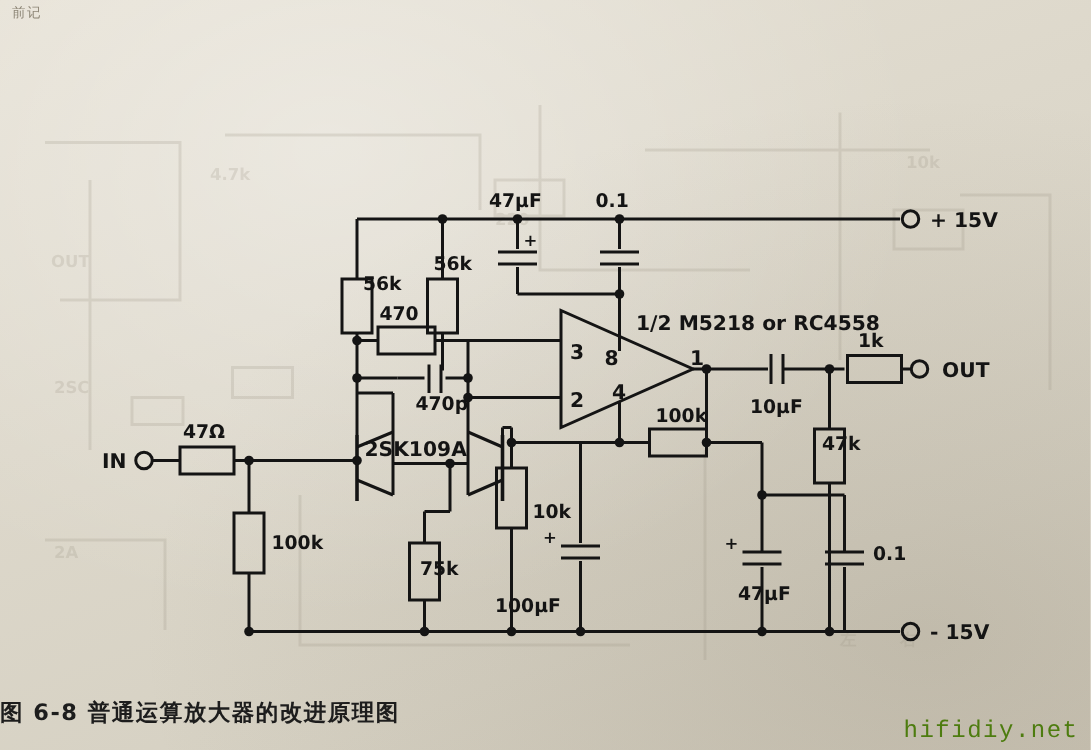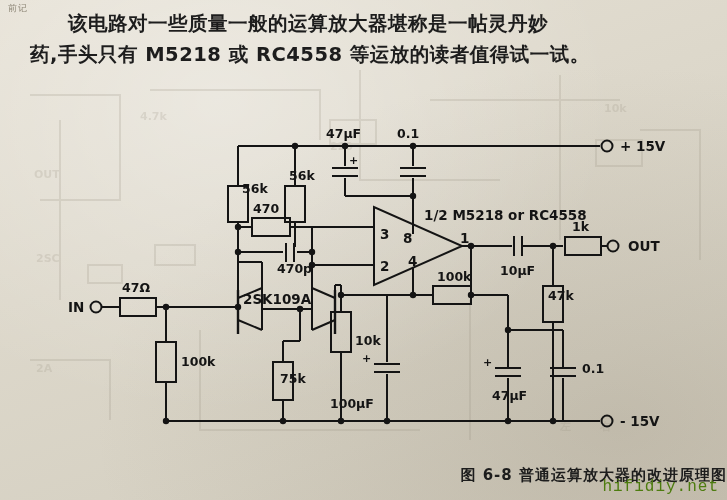--- a/index.html
+++ b/index.html
@@ -27,21 +27,21 @@
     font-size:9px;color:#8d8676;letter-spacing:1px;
   }
   .para{
     position:absolute;left:30px;top:8px;width:672px;
     font-family:"DejaVu Sans", sans-serif;
     font-size:19.5px;line-height:31px;color:#1d1d1d;
     font-weight:600;letter-spacing:0.5px;
   }
   .para .indent{display:inline-block;width:38px;}
   .caption{
-    position:absolute;left:0;top:466px;width:727px;text-align:right;
+    position:absolute;left:0;top:466px;width:727px;text-align:left;
     font-family:"DejaVu Sans", sans-serif;
     font-size:15px;color:#1d1d1d;font-weight:700;letter-spacing:1px;
   }
   .watermark{
     position:absolute;right:8px;bottom:4px;
     font-family:Liberation Mono, monospace;
     font-size:16px;color:#4d7c0f;letter-spacing:1px;
   }
   svg{position:absolute;left:0;top:0;}
   text{font-family:"DejaVu Sans", sans-serif;fill:#141414;}
@@ -83,22 +83,21 @@
     <text class="ghosttext" x="604" y="112">10k</text>
     <text class="ghosttext" x="36" y="372">2A</text>
     <text class="ghosttext" x="560" y="430">左</text>
     <text class="ghosttext" x="600" y="430">右</text>
   </g>
 </svg>
 
 <div class="topline">前记</div>
 
 <div class="para">
-  <span class="indent"></span><span>该电路对一些质量一般的运算放大器堪称是一帖灵丹妙</span><br>
-  <span>药,手头只有 M5218 或 RC4558 等运放的读者值得试一试。</span>
+  <span class="indent"></span><br>
 </div>
 
 <svg width="727" height="500">
 
   <path class="wire" d="M238 146 L600 146"></path>
   <circle class="comp" cx="607" cy="146" r="5.5" fill="#ded9cd"></circle>
   <text class="lbl-big" x="620" y="151">+ 15V</text>
 
   <path class="wire" d="M345 146 L345 166"></path>
   <path class="comp" d="M332 168 L358 168"></path>

